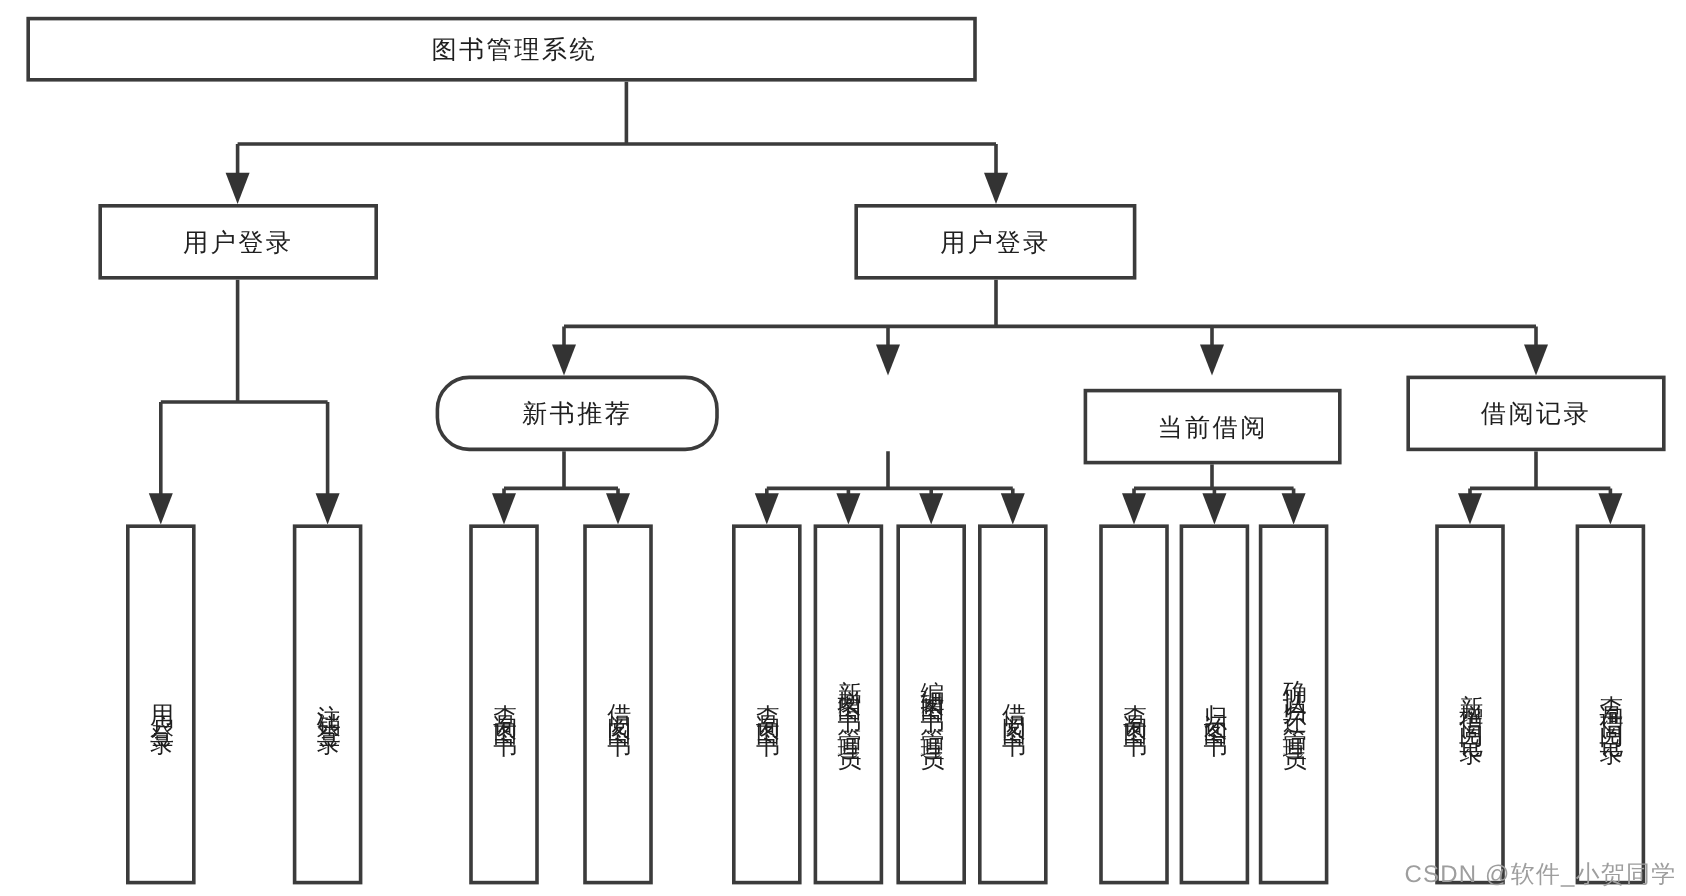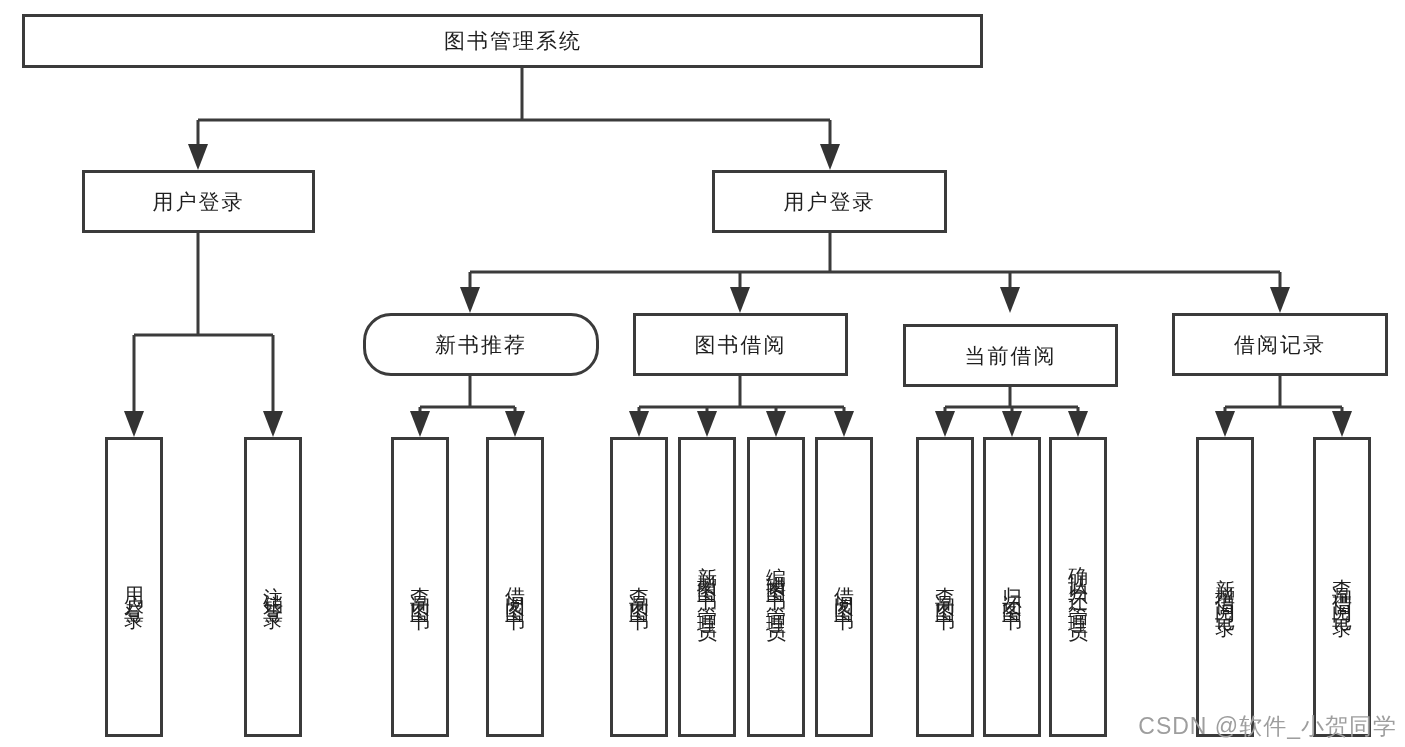--- a/index.html
+++ b/index.html
@@ -32,39 +32,39 @@
     white-space: nowrap;
   }
   .box.v .vtext {
     writing-mode: vertical-rl;
     text-orientation: mixed;
     font-size: 20px;
     letter-spacing: 8px;
     line-height: 1.15;
   }
   
-  .n-root   { left: 22px;  top: 14px;  width: 961px; height: 54px; padding-left: 21px; }
+  .n-root   { left: 22px;  top: 14px;  width: 792px; height: 54px; padding-left: 21px; }
   .n-login  { left: 82px;  top: 170px; width: 233px;  height: 63px; }
   .n-mgmt   { left: 712px; top: 170px; width: 235px;  height: 63px; }
   .n-rec    { left: 363px; top: 313px; width: 236px;  height: 63px; border-radius: 28px; }
   .n-borrow { left: 633px; top: 313px; width: 215px;  height: 63px; }
   .n-cur    { left: 903px; top: 324px; width: 215px;  height: 63px; }
   .n-recs   { left: 1172px;top: 313px; width: 216px;  height: 63px; }
   .leaf     { top: 437px; width: 58px; height: 300px; }
   .lf-a1 { left: 105px; }  .lf-a2 { left: 244px; }
   .lf-b1 { left: 391px; }  .lf-b2 { left: 486px; }
   .lf-c1 { left: 610px; }  .lf-c2 { left: 678px; }  .lf-c3 { left: 747px; }  .lf-c4 { left: 815px; }
   .lf-d1 { left: 916px; }  .lf-d2 { left: 983px; }  .lf-d3 { left: 1049px; }
   .lf-e1 { left: 1196px; } .lf-e2 { left: 1313px; }
   .watermark {
     position: absolute;
     right: 8px;
     bottom: 5px;
     color: #9e9e9e;
-    font-size: 23px;
+    font-size: 20px;
     letter-spacing: 1px;
     white-space: nowrap;
     z-index: 5;
   }
 </style>
 </head>
 <body>
 
 <div class="canvas">
 
@@ -114,21 +114,20 @@
       <polygon points="1332,411 1352,411 1342,437"></polygon>
     </g>
   </svg>
 
   <div class="box h n-root">图书管理系统</div>
 
   <div class="box h n-login">用户登录</div>
   <div class="box h n-mgmt">用户登录</div>
 
   <div class="box h n-rec">新书推荐</div>
-  <div class="box h n-borrow">图书借阅</div>
   <div class="box h n-cur">当前借阅</div>
   <div class="box h n-recs">借阅记录</div>
 
   <div class="box v leaf lf-a1">
     <span class="vtext">用户登录</span>
   </div>
   <div class="box v leaf lf-a2">
     <span class="vtext">注销登录</span>
   </div>
 

